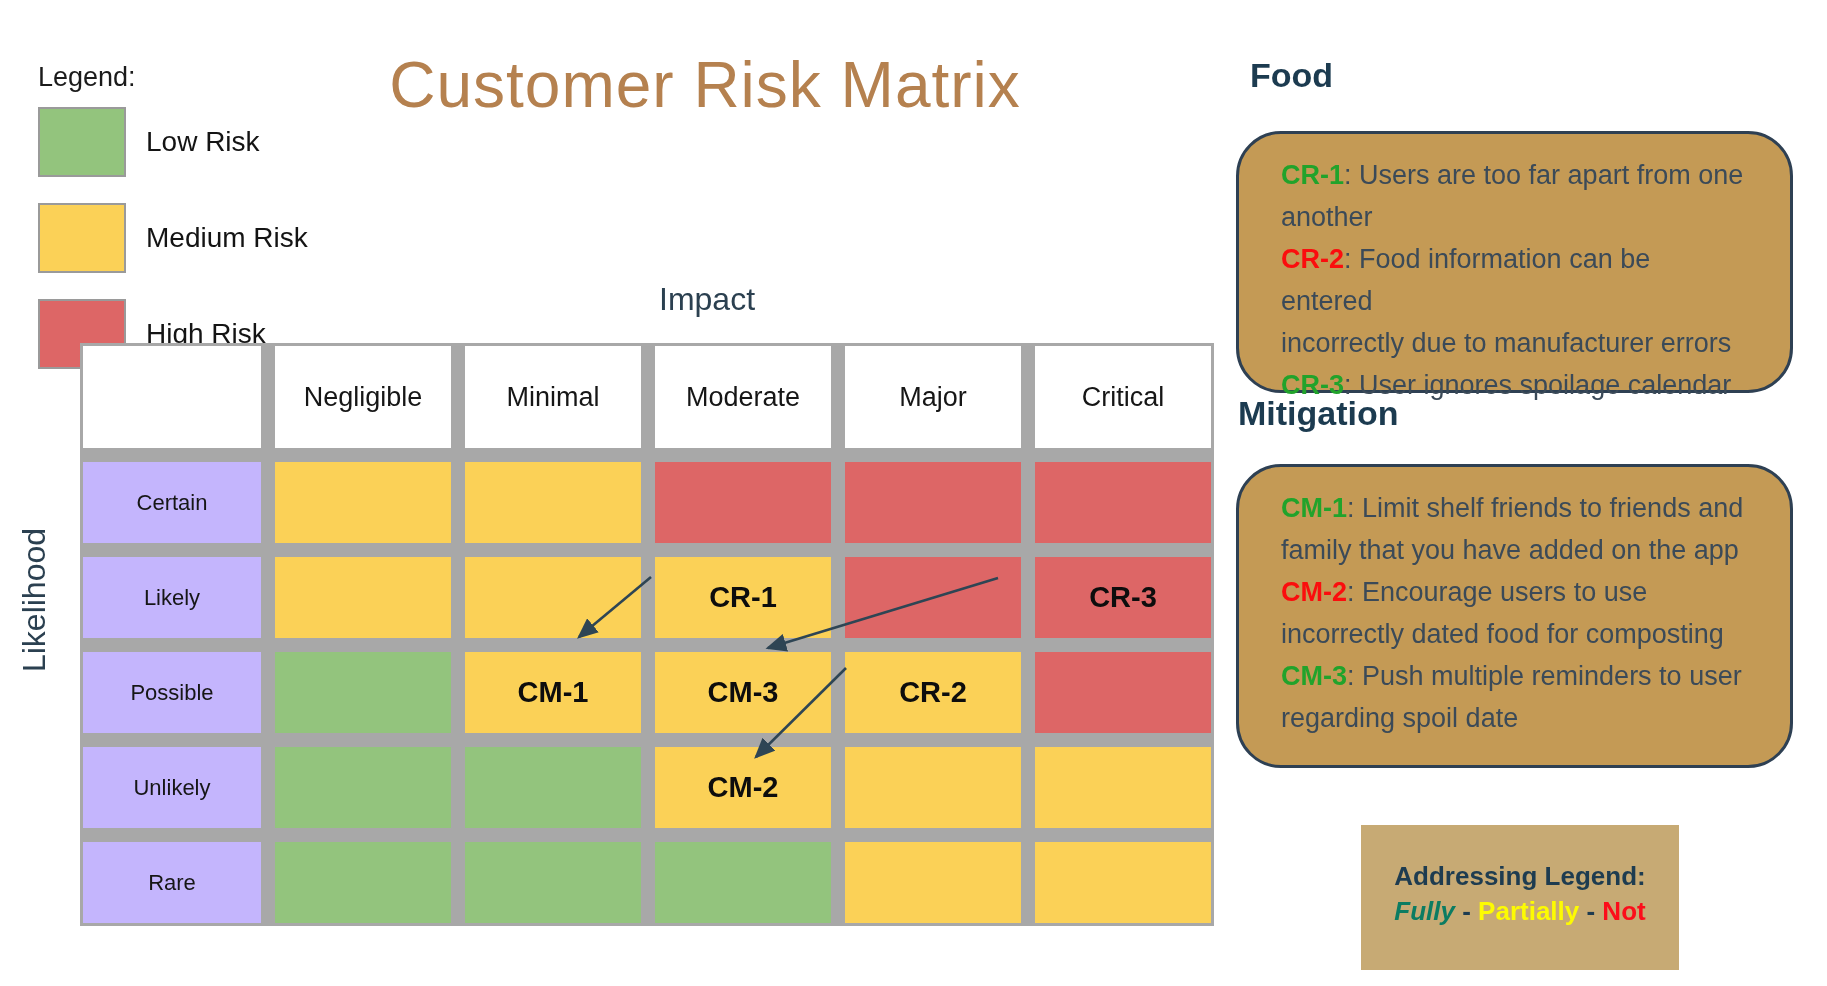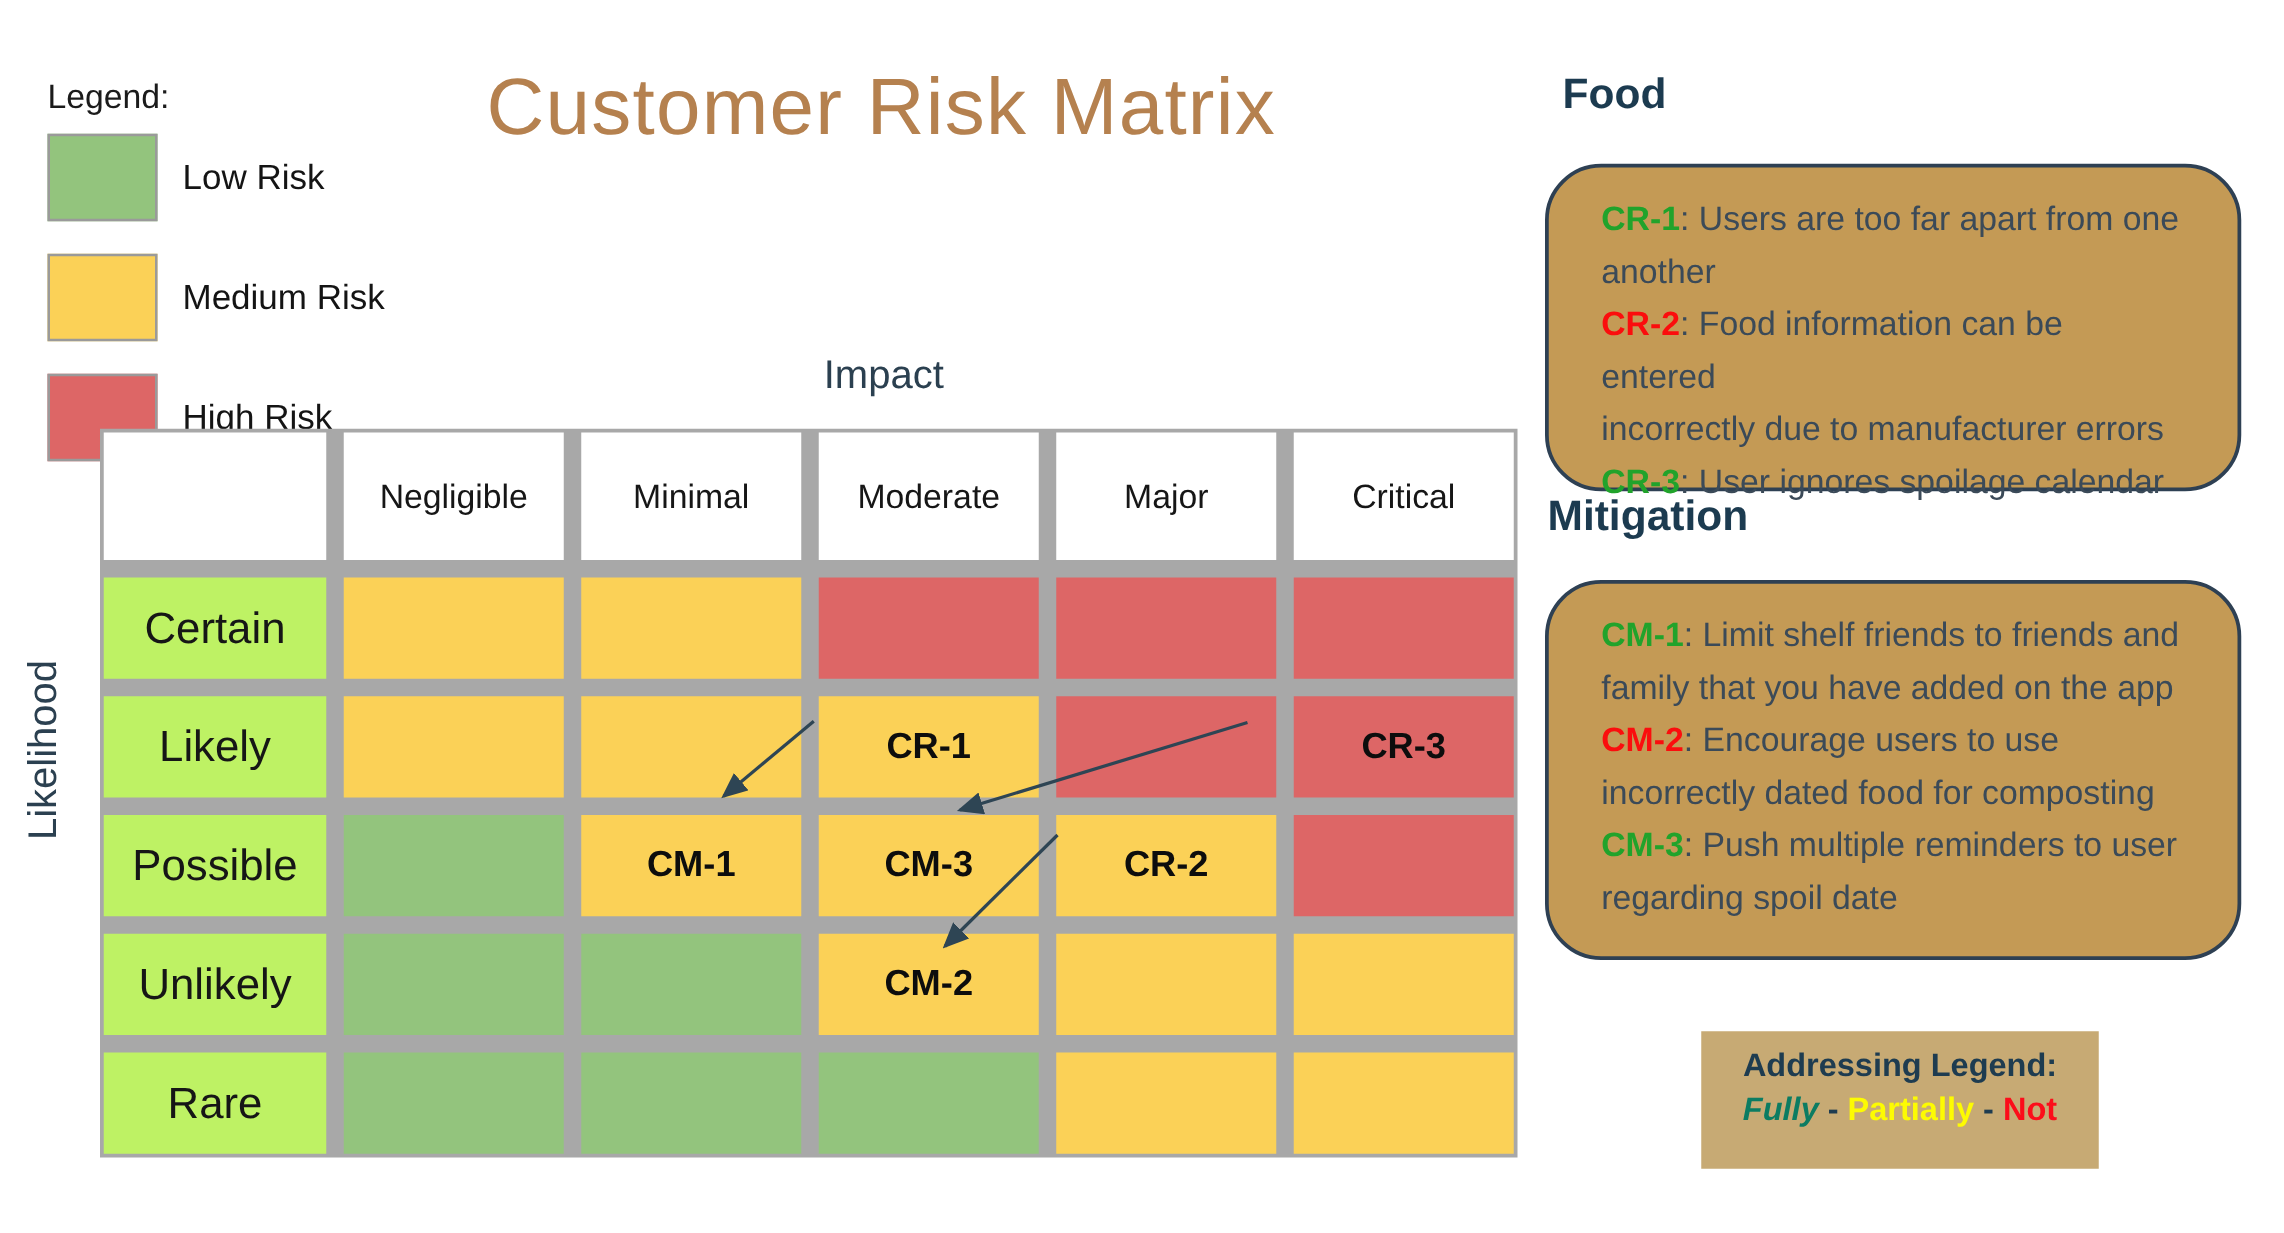--- a/index.html
+++ b/index.html
@@ -30,42 +30,42 @@
   }
   
   .matrix{
     position:absolute;left:80px;top:343px;
     display:grid;grid-template-columns:178px repeat(5,176px);
     grid-template-rows:102px repeat(5,81px);
     gap:14px;padding:3px;background:#a8a8a8;
   }
   .cell{display:flex;align-items:center;justify-content:center;box-sizing:border-box;}
   .cell.head{background:#ffffff;font-size:27px;color:#161616;}
-  .cell.rowhead{background:#bef264;font-size:35px;color:#161616;}
+  .cell.rowhead{background:#c4b5fd;font-size:22px;color:#161616;}
   .cell.corner{background:#ffffff;}
   .cell-label{font-size:29px;font-weight:700;color:#0d0d0d;}
   
   .arrows{position:absolute;left:0;top:0;pointer-events:none;}
   
   .section-heading{position:absolute;font-size:34px;font-weight:700;color:#1C3B50;}
   .risks-heading{left:1250px;top:56px;}
   .mitigation-heading{left:1238px;top:394px;}
   .tan-box{
     position:absolute;background:#C49A55;border:3px solid #2E4053;
     border-radius:45px;box-sizing:border-box;padding:20px 42px;
   }
   .risks-box{left:1236px;top:131px;width:557px;height:262px;}
   .mitigation-box{left:1236px;top:464px;width:557px;height:304px;}
   .box-line{margin:0;font-size:27px;line-height:42px;color:#3B4A58;}
   .rid{font-weight:700;}
   .rtext{white-space:pre-line;}
   
   .addressing-box{
-    position:absolute;left:1361px;top:825px;width:318px;height:110px;
-    background:#C7AA74;text-align:center;padding-top:12px;box-sizing:border-box;
+    position:absolute;left:1361px;top:825px;width:318px;height:145px;
+    background:#C7AA74;text-align:center;padding-top:36px;box-sizing:border-box;
   }
   .addressing-title{font-size:26px;font-weight:700;color:#1E3C50;}
   .addressing-line{font-size:26px;font-weight:700;color:#1E3C50;margin-top:4px;}
 </style>
 </head>
 <body>
 
 <div class="legend">
   <div class="legend-title">Legend:</div>
   <div>

